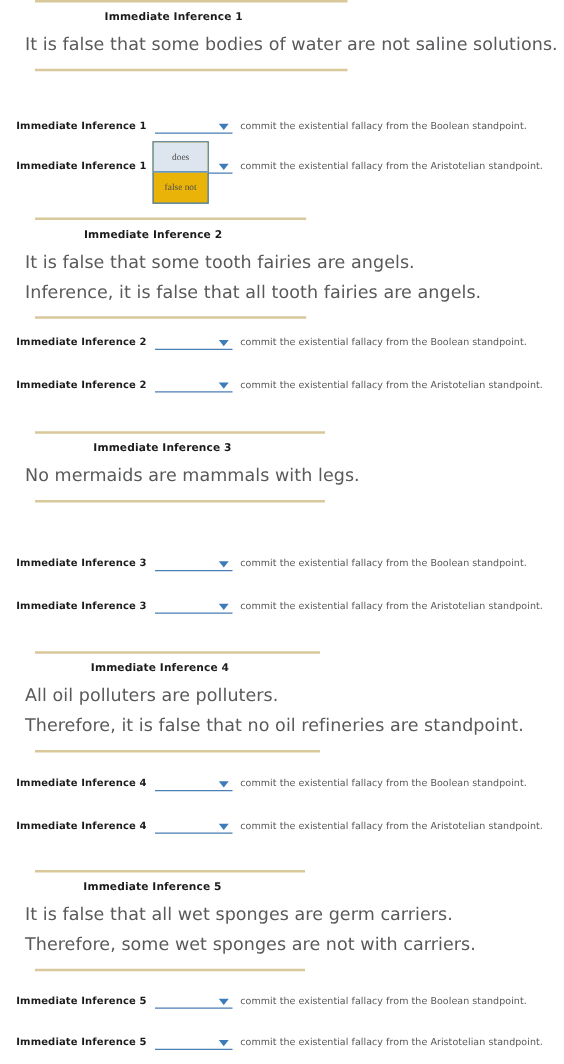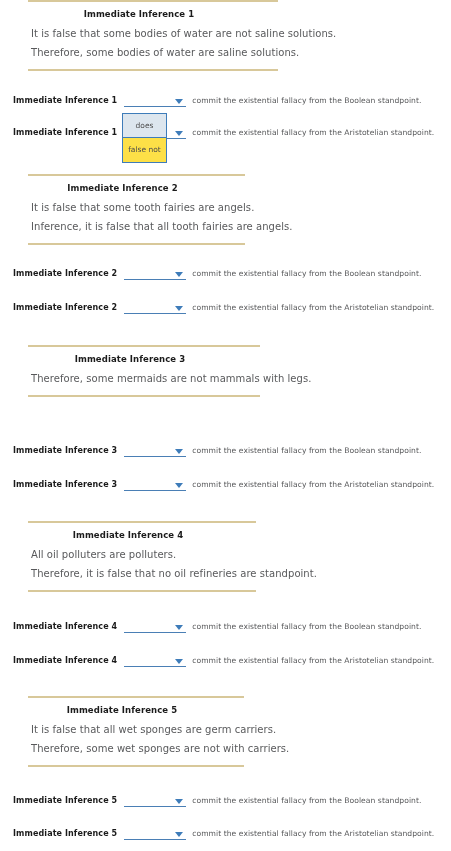--- a/index.html
+++ b/index.html
@@ -40,23 +40,23 @@
     font-weight: bold;
     color: #1b1b1b;
     text-align: center;
     padding-top: 7px;
     padding-bottom: 2px;
     letter-spacing: .1px;
   }
   .qtitle-wrap { padding-right: 0; }
 
   .qline {
-    font-size: 10px;
+    font-size: 14px;
     color: #58595b;
-    padding-left: 31px;
+    padding-left: 20px;
     line-height: 1.2;
     margin-top: 7px;
     letter-spacing: .05px;
   }
 
   
   .arow {
     position: absolute;
     left: 13px;
     display: flex;
@@ -107,23 +107,24 @@
     letter-spacing: .05px;
   }
 
   
   .dropdown-popup {
     position: absolute;
     left: 122px;
     top: 113px;
     width: 45px;
     border: 1.5px solid #3e7cb9;
-    background: #fde047;
+    background: #eab308;
     box-sizing: border-box;
     z-index: 40;
+    font-family: Liberation Serif, serif;
   }
   .dd-option {
     font-size: 7.5px;
     color: #4c4c4c;
     height: 24px;
     line-height: 24px;
     text-align: center;
     box-sizing: border-box;
   }
   .dd-option.selected {
@@ -135,21 +136,20 @@
 <body>
 
 <div class="page">
 
   <div class="qblock" style="top:0px;">
     <div class="rule top" style="width:250px;"></div>
     <div class="qtitle-wrap" style="width:278px;">
       <div class="qtitle">Immediate Inference 1</div>
     </div>
     <div class="qline">It is false that some bodies of water are not saline solutions.</div>
-    <div class="qline">Therefore, some bodies of water are saline solutions.</div>
     <div class="rule" style="width:250px;margin-top:10px;"></div>
   </div>
 
   <div class="arow" style="top:94px;">
     <span class="arow-label">Immediate Inference 1</span>
     <span class="select-field">
       <span class="select-value"></span>
       <span class="select-underline"></span>
       <span class="select-arrow"></span>
     </span>
@@ -199,21 +199,21 @@
       <span class="select-arrow"></span>
     </span>
     <span class="arow-tail">commit the existential fallacy from the Aristotelian standpoint.</span>
   </div>
 
   <div class="qblock" style="top:345px;">
     <div class="rule top" style="width:232px;"></div>
     <div class="qtitle-wrap" style="width:260px;">
       <div class="qtitle">Immediate Inference 3</div>
     </div>
-    <div class="qline">Therefore, some mermaids are not mammals with legs.</div>
+    <div class="qline">No mermaids are mammals with legs.</div>
     <div class="rule" style="width:232px;margin-top:10px;"></div>
   </div>
 
   <div class="arow" style="top:444px;">
     <span class="arow-label">Immediate Inference 3</span>
     <span class="select-field">
       <span class="select-value"></span>
       <span class="select-underline"></span>
       <span class="select-arrow"></span>
     </span>

